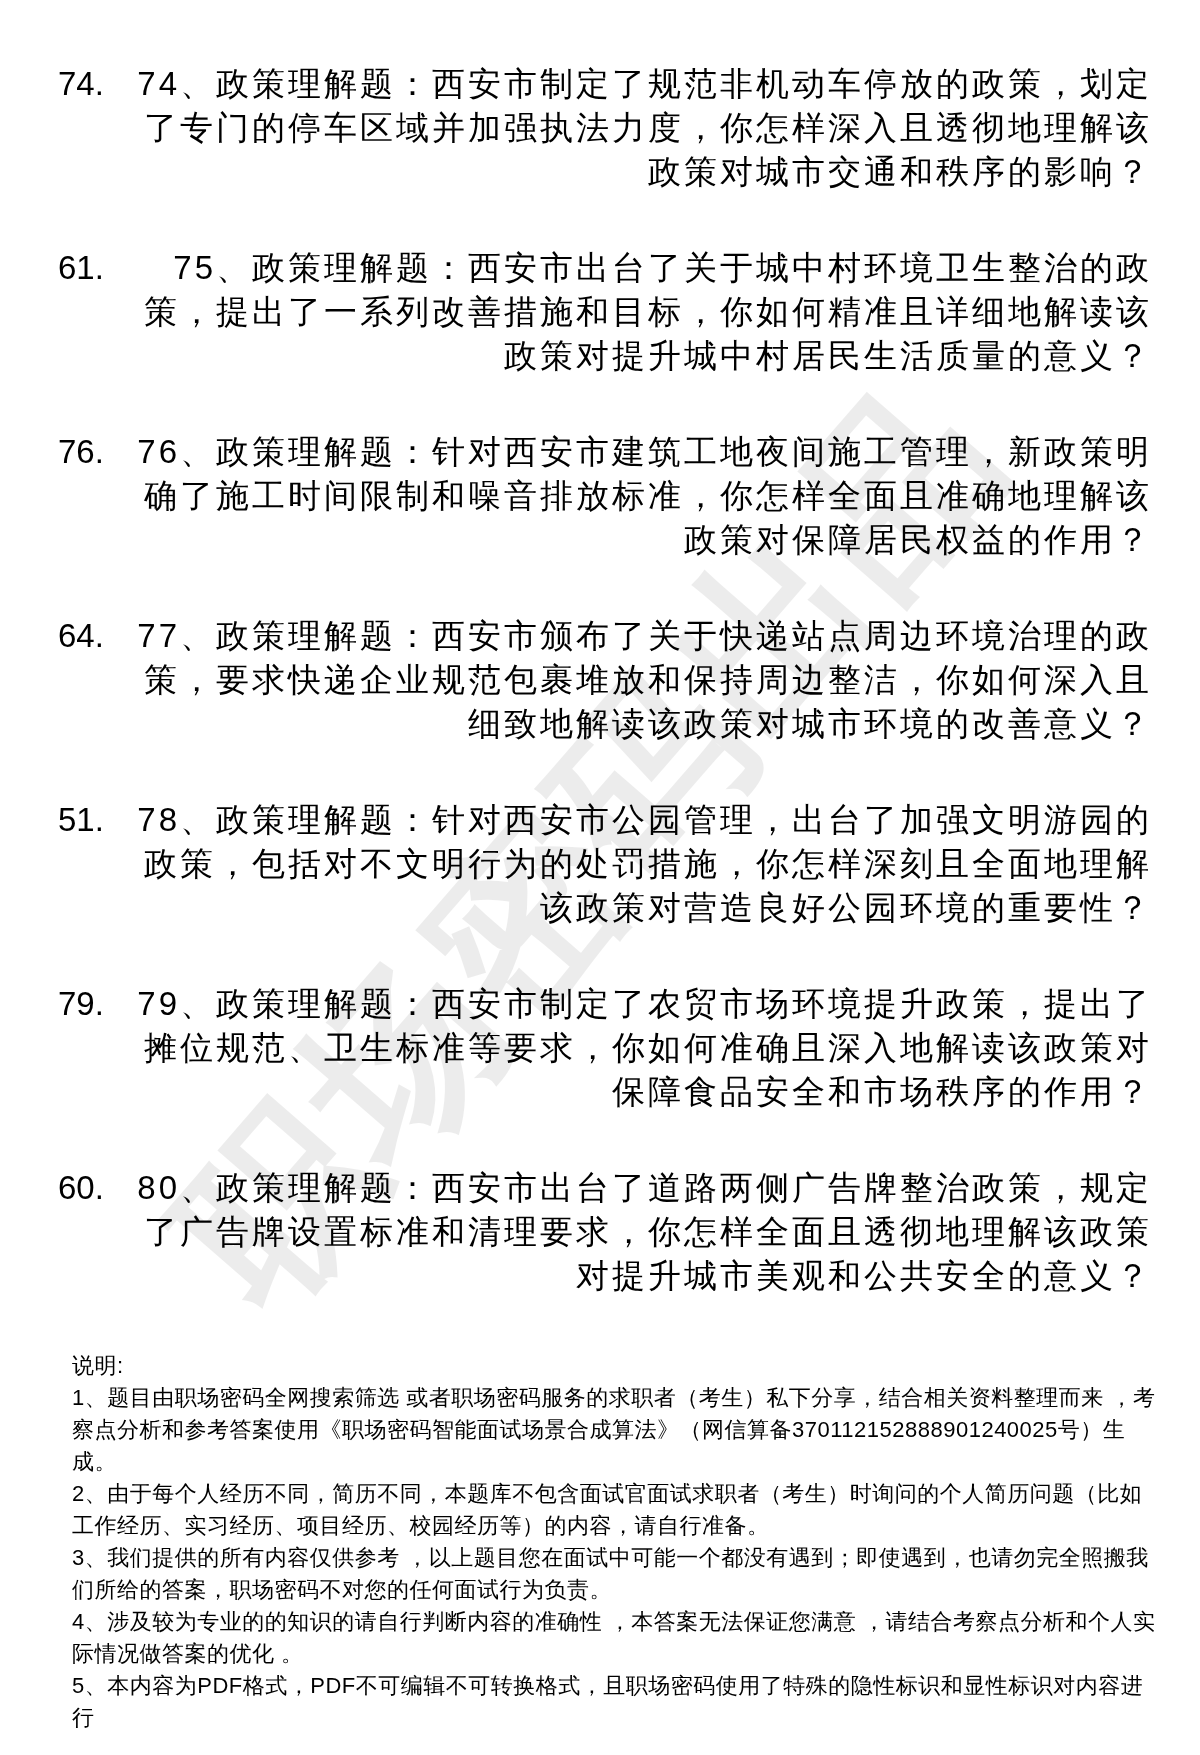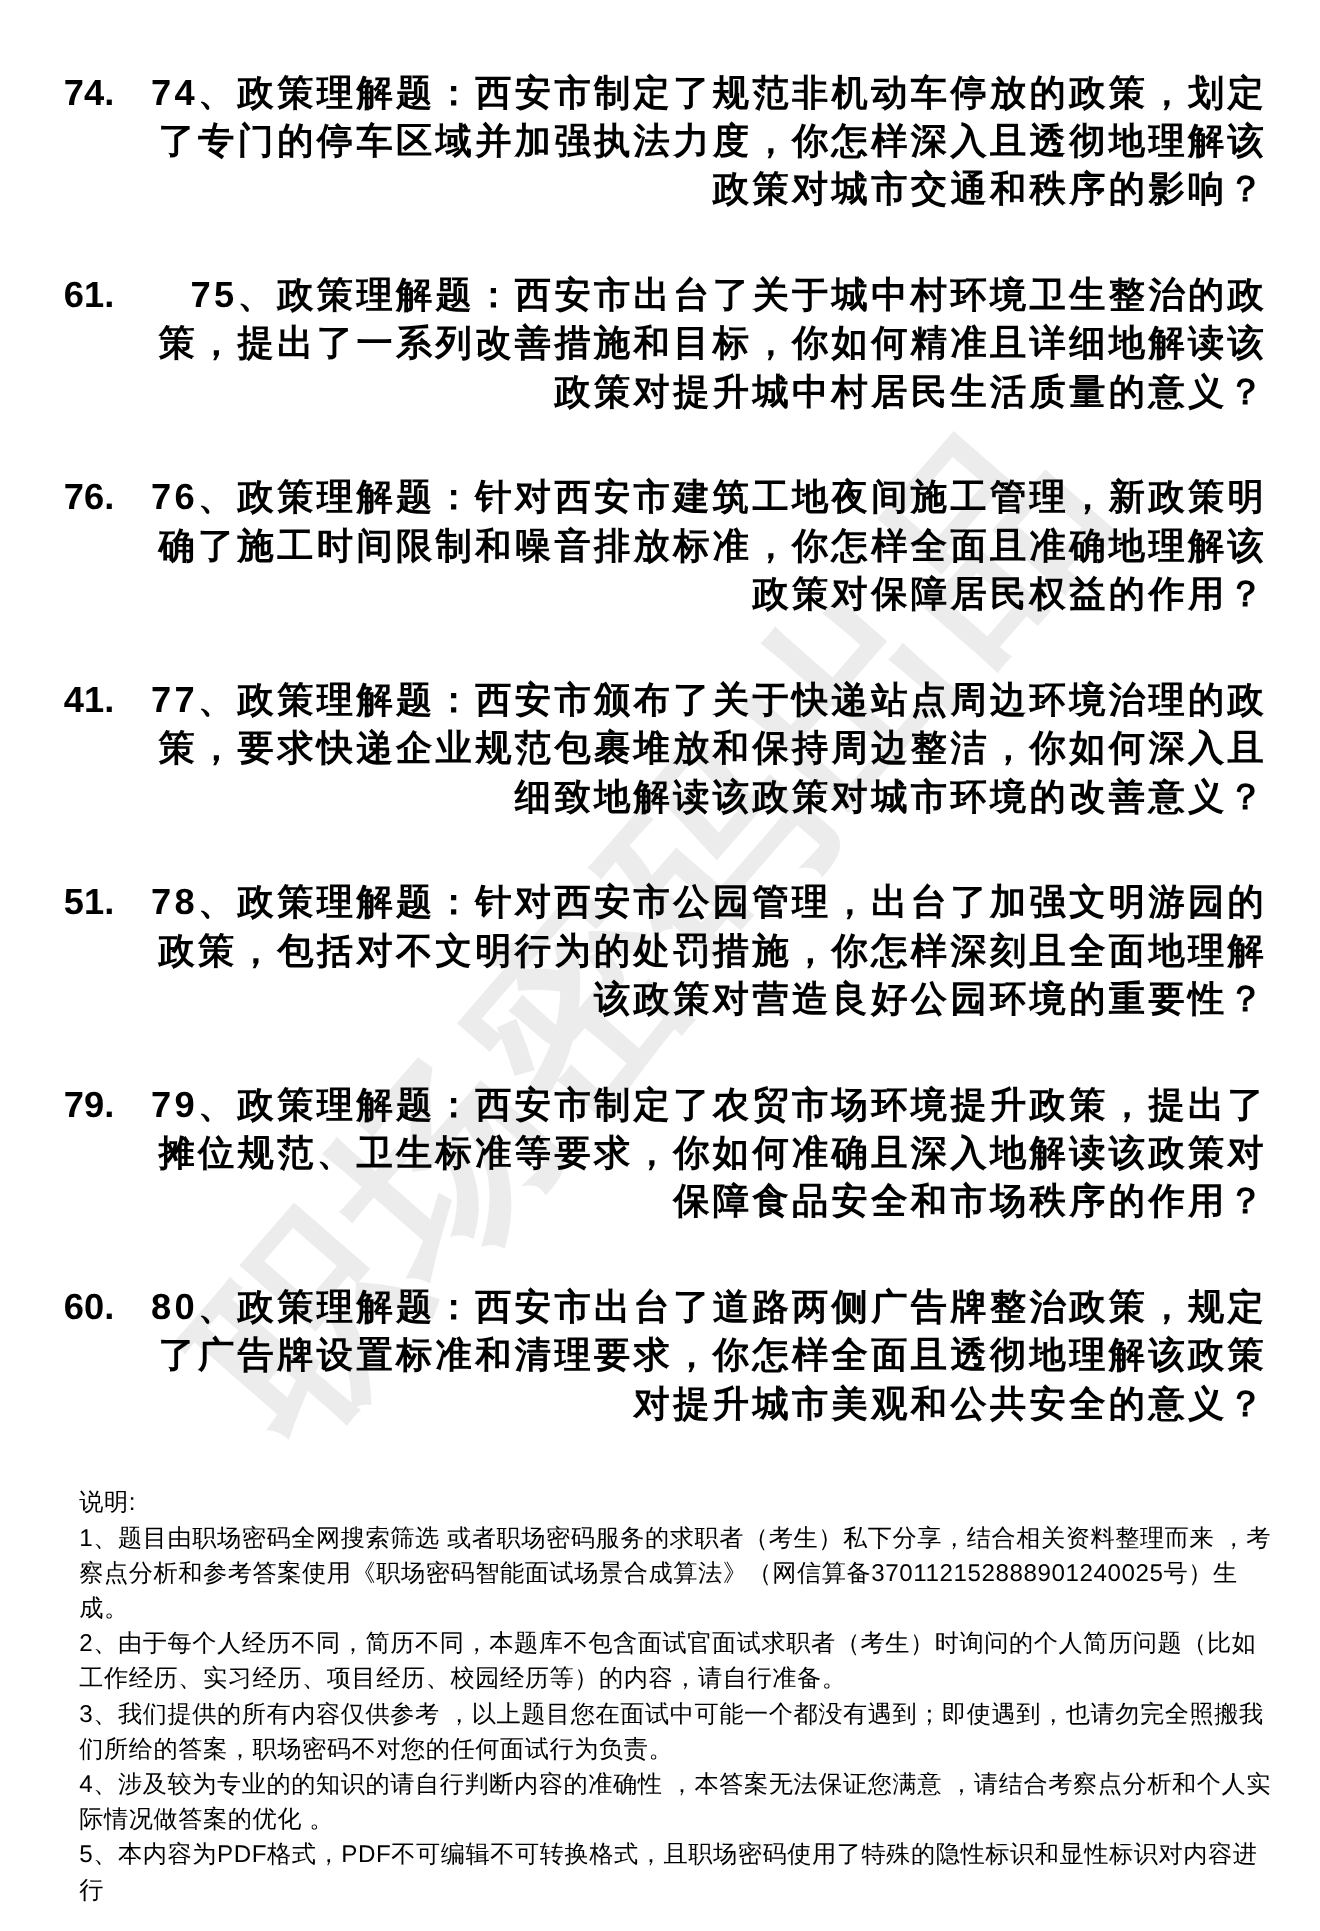--- a/index.html
+++ b/index.html
@@ -34,21 +34,20 @@
   }
   .question {
     display: flex;
     align-items: flex-start;
     font-size: 33px;
     line-height: 44px;
     letter-spacing: 0px;
     margin-bottom: 52px;
     line-break: strict;
     word-break: normal;
-    font-weight: bold;
   }
   .q-num {
     flex: none;
     width: 72px;
   }
   .q-text {
     flex: none;
     width: 1022px;
     letter-spacing: 3px;
     text-align: right;
@@ -91,21 +90,21 @@
   </div>
         <div class="question">
     <div class="q-num">61.</div>
     <div class="q-text">75、政策理解题：西安市出台了关于城中村环境卫生整治的政策，提出了一系列改善措施和目标，你如何精准且详细地解读该政策对提升城中村居民生活质量的意义？</div>
   </div>
         <div class="question">
     <div class="q-num">76.</div>
     <div class="q-text">76、政策理解题：针对西安市建筑工地夜间施工管理，新政策明确了施工时间限制和噪音排放标准，你怎样全面且准确地理解该政策对保障居民权益的作用？</div>
   </div>
         <div class="question">
-    <div class="q-num">41.</div>
+    <div class="q-num">64.</div>
     <div class="q-text">77、政策理解题：西安市颁布了关于快递站点周边环境治理的政策，要求快递企业规范包裹堆放和保持周边整洁，你如何深入且细致地解读该政策对城市环境的改善意义？</div>
   </div>
         <div class="question">
     <div class="q-num">51.</div>
     <div class="q-text">78、政策理解题：针对西安市公园管理，出台了加强文明游园的政策，包括对不文明行为的处罚措施，你怎样深刻且全面地理解该政策对营造良好公园环境的重要性？</div>
   </div>
         <div class="question">
     <div class="q-num">79.</div>
     <div class="q-text">79、政策理解题：西安市制定了农贸市场环境提升政策，提出了摊位规范、卫生标准等要求，你如何准确且深入地解读该政策对保障食品安全和市场秩序的作用？</div>
   </div>

